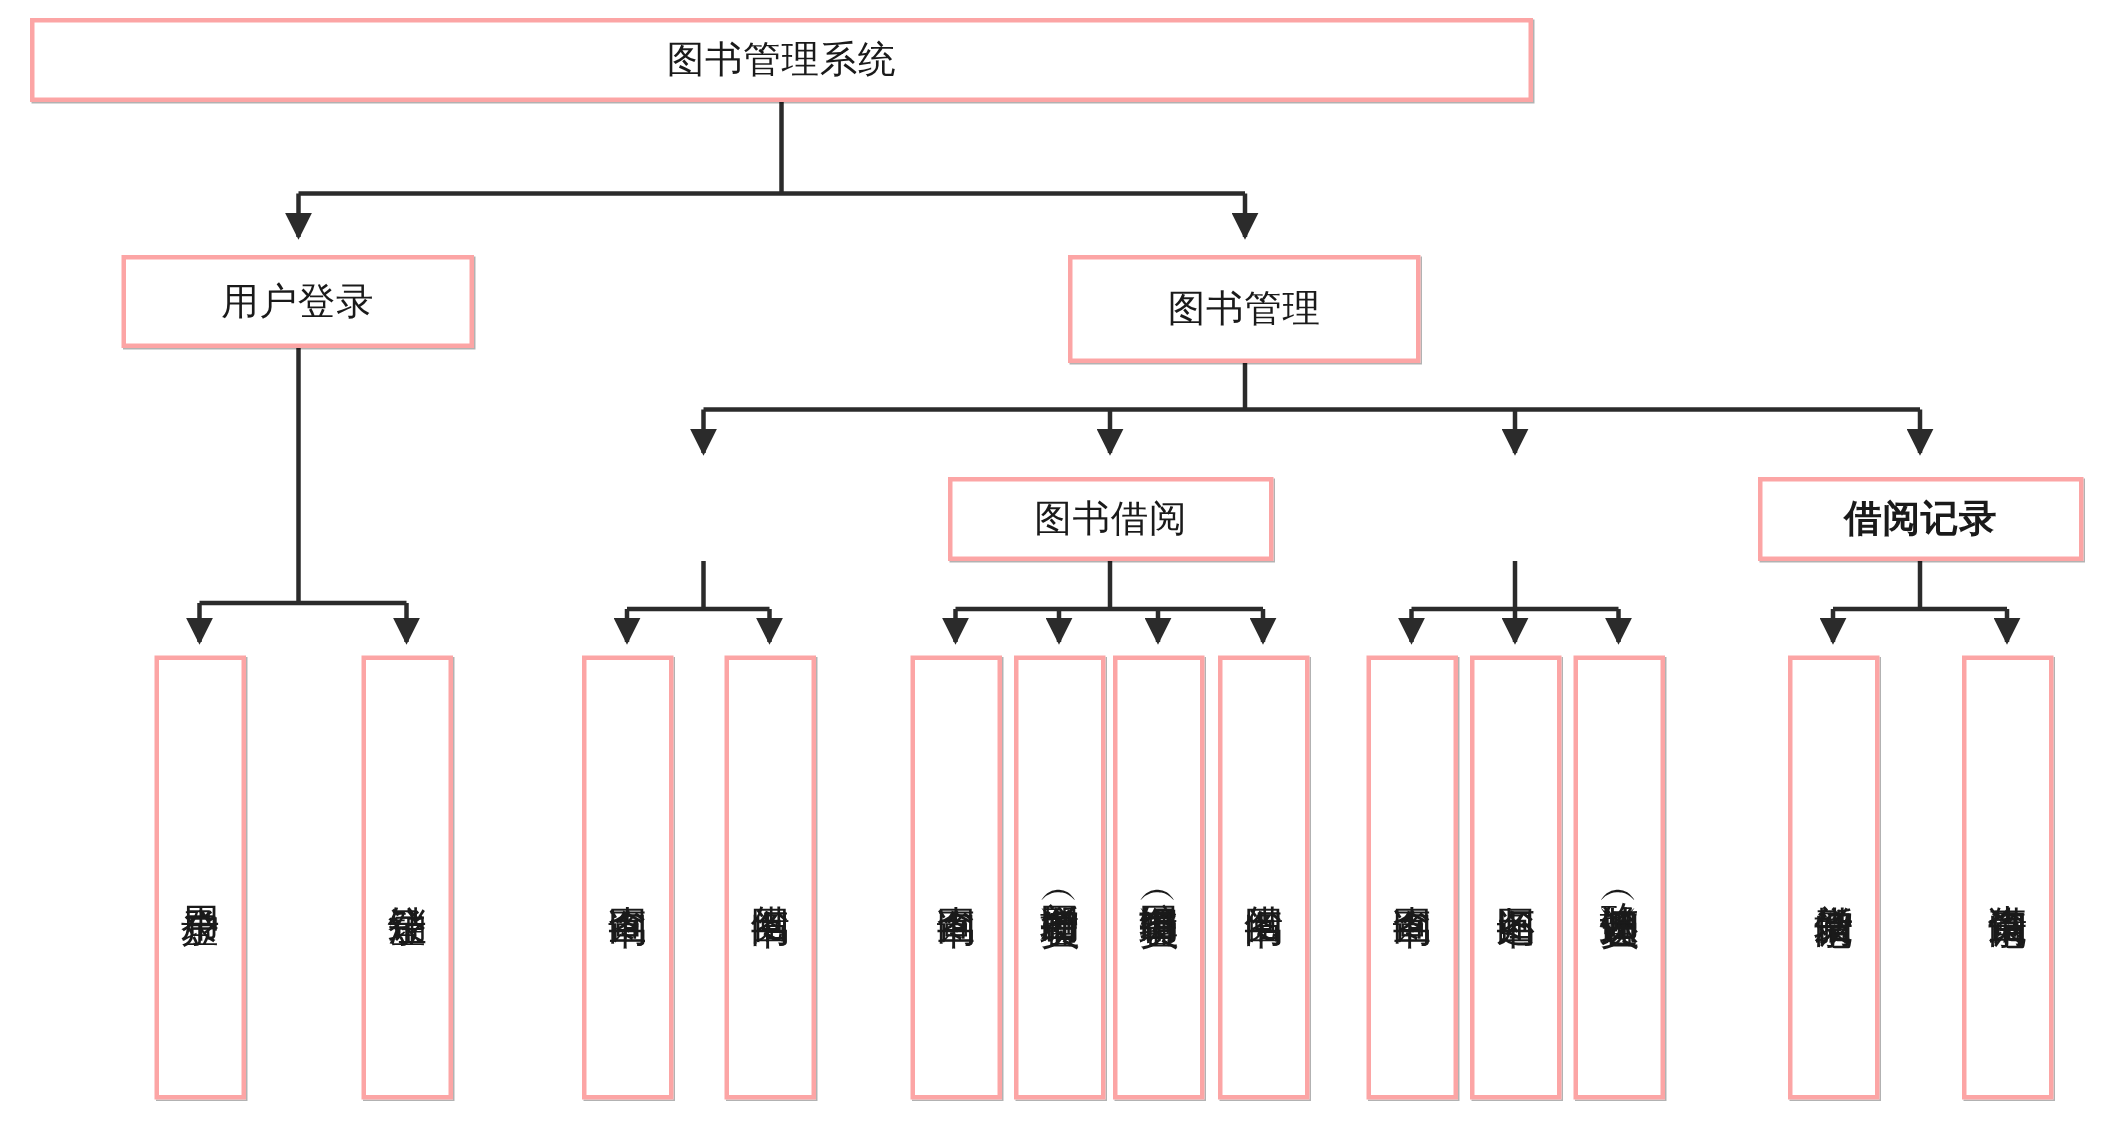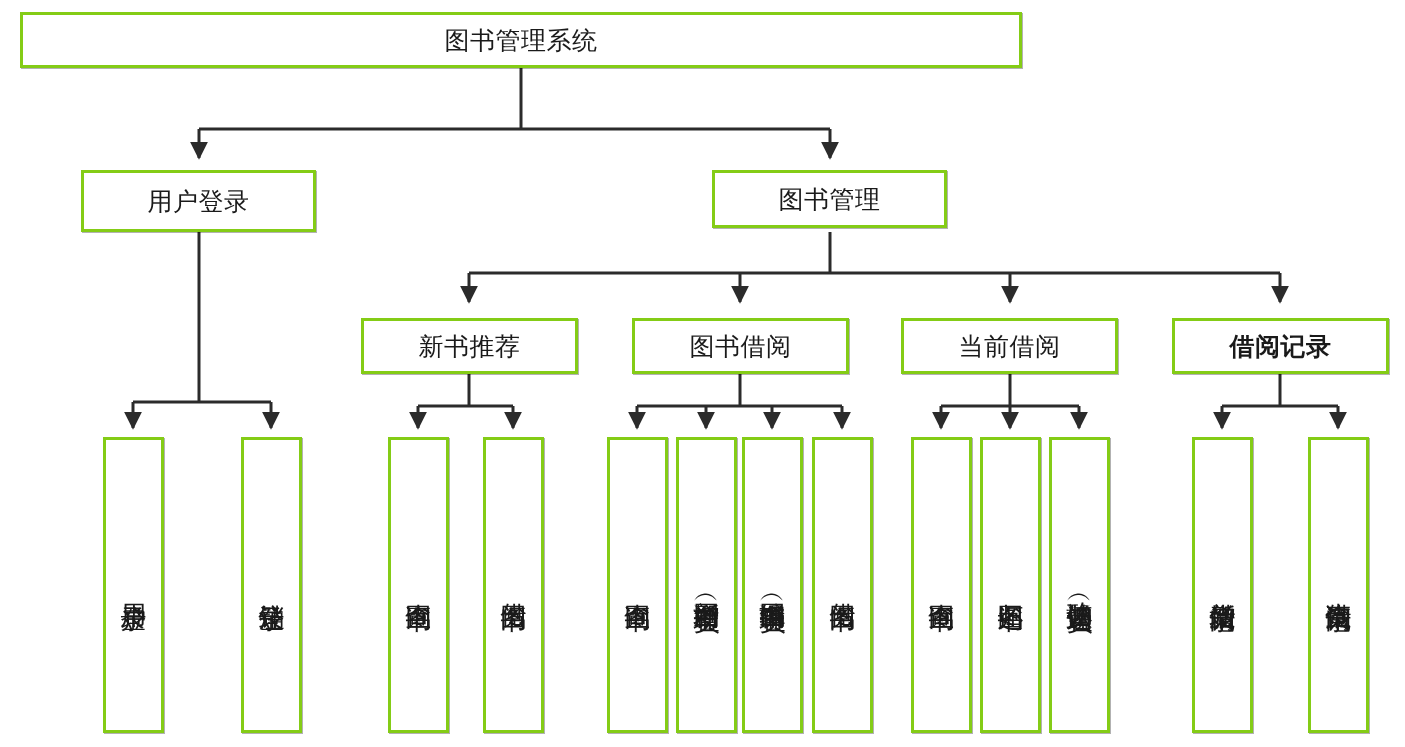--- a/index.html
+++ b/index.html
@@ -26,21 +26,21 @@
     left: 0;
     top: 0;
     width: 1405px;
     height: 747px;
     pointer-events: none;
   }
   .node {
     position: absolute;
     box-sizing: border-box;
     background: #ffffff;
-    border: 3px solid #84cc16;
+    border: 3px solid #fca5a5;
     display: flex;
     align-items: center;
     justify-content: center;
     color: #1a1a1a;
     box-shadow: 1px 1px 0 rgba(0,0,0,0.30);
   }
   .node .label {
     display: block;
     text-align: center;
     line-height: 1.05;
@@ -128,32 +128,26 @@
     </g>
   </svg>
 
   <div class="node root horizontal" style="left:20px; top:12px; width:1002px; height:56px;">
     <span class="label">图书管理系统</span>
   </div>
 
   <div class="node horizontal" style="left:81px; top:170px; width:235px; height:62px;">
     <span class="label">用户登录</span>
   </div>
-  <div class="node horizontal" style="left:712px; top:170px; width:235px; height:58px;">
+  <div class="node horizontal" style="left:712px; top:170px; width:235px; height:72px;">
     <span class="label">图书管理</span>
   </div>
 
-  <div class="node horizontal" style="left:361px; top:318px; width:217px; height:56px;">
-    <span class="label">新书推荐</span>
-  </div>
   <div class="node horizontal" style="left:632px; top:318px; width:217px; height:56px;">
     <span class="label">图书借阅</span>
-  </div>
-  <div class="node horizontal" style="left:901px; top:318px; width:217px; height:56px;">
-    <span class="label">当前借阅</span>
   </div>
   <div class="node horizontal" style="left:1172px; top:318px; width:217px; height:56px;font-weight:bold;">
     <span class="label">借阅记录</span>
   </div>
 
   <div class="node leaf" style="left:103px; top:437px; width:61px; height:296px;">
     <span class="label">用户登录</span>
   </div>
   <div class="node leaf" style="left:241px; top:437px; width:61px; height:296px;">
     <span class="label">注销登录</span>

